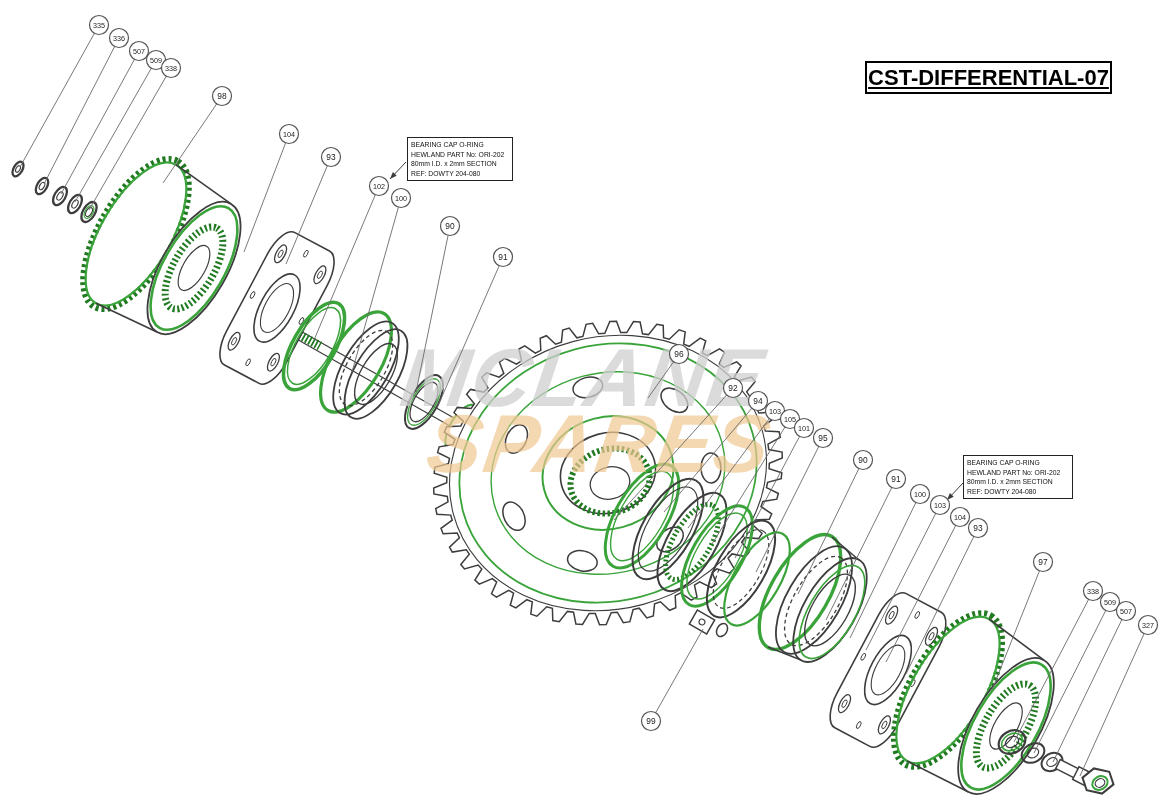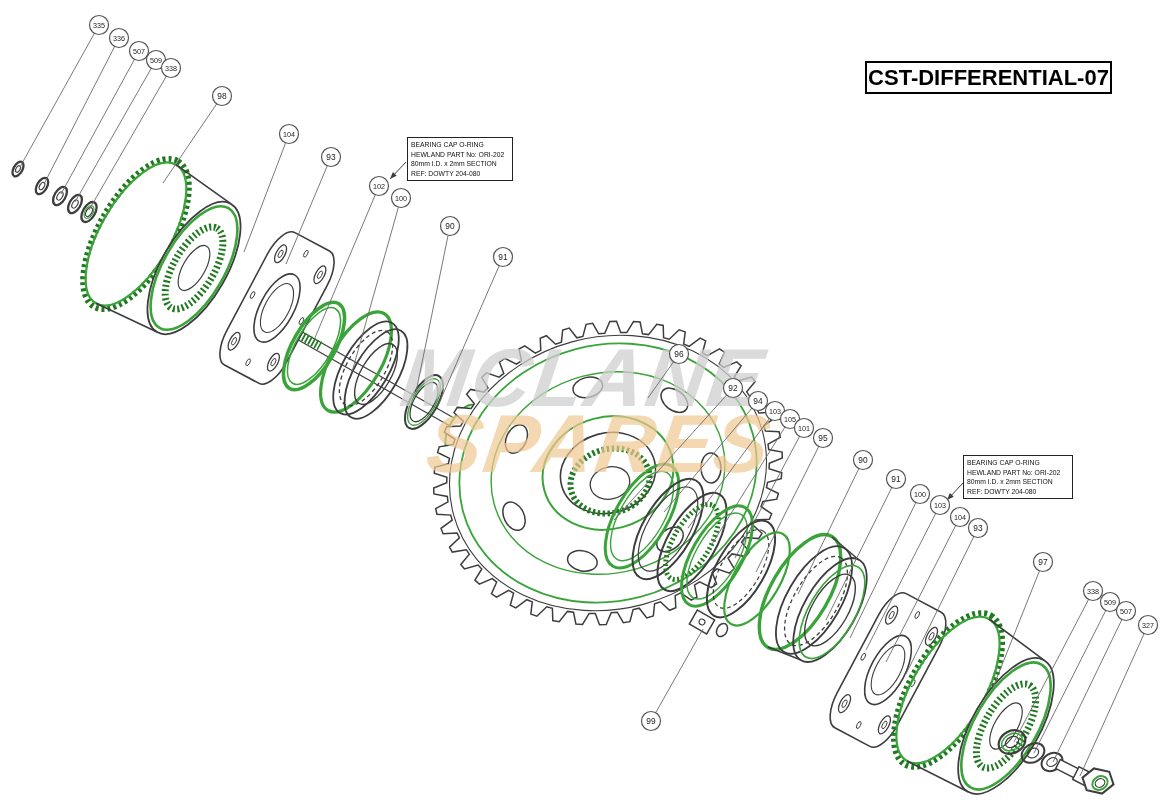--- a/index.html
+++ b/index.html
@@ -4,21 +4,21 @@
 <style>
   html,body{margin:0;padding:0;background:#fff;}
   .stage{position:relative;width:1171px;height:806px;background:#fff;overflow:hidden;
          font-family:"Liberation Sans",sans-serif;}
   svg{position:absolute;left:0;top:0;}
   .note{position:absolute;border:1px solid #222;background:#fff;
         font:6.8px "Liberation Sans",sans-serif;line-height:9.6px;
         padding:2px 3px;white-space:nowrap;overflow:hidden;color:#111;}
   .title-box{position:absolute;left:865px;top:61px;width:243px;height:29px;
         border:2px solid #000;background:#fff;display:flex;align-items:center;
-        justify-content:center;font:bold 22px "Liberation Sans",sans-serif;color:#000;}
+        justify-content:center;font:bold 22px "Liberation Sans",sans-serif;color:#000;text-decoration:underline;}
 </style>
 </head>
 <body>
 
 <div class="stage">
 
   <svg id="diagram" width="1171" height="806" viewBox="0 0 1171 806">
     <g id="parts-layer">
         <g>
           <line x1="256" y1="316" x2="450" y2="426" stroke="#3d3d3d" stroke-width="1.2"></line>

